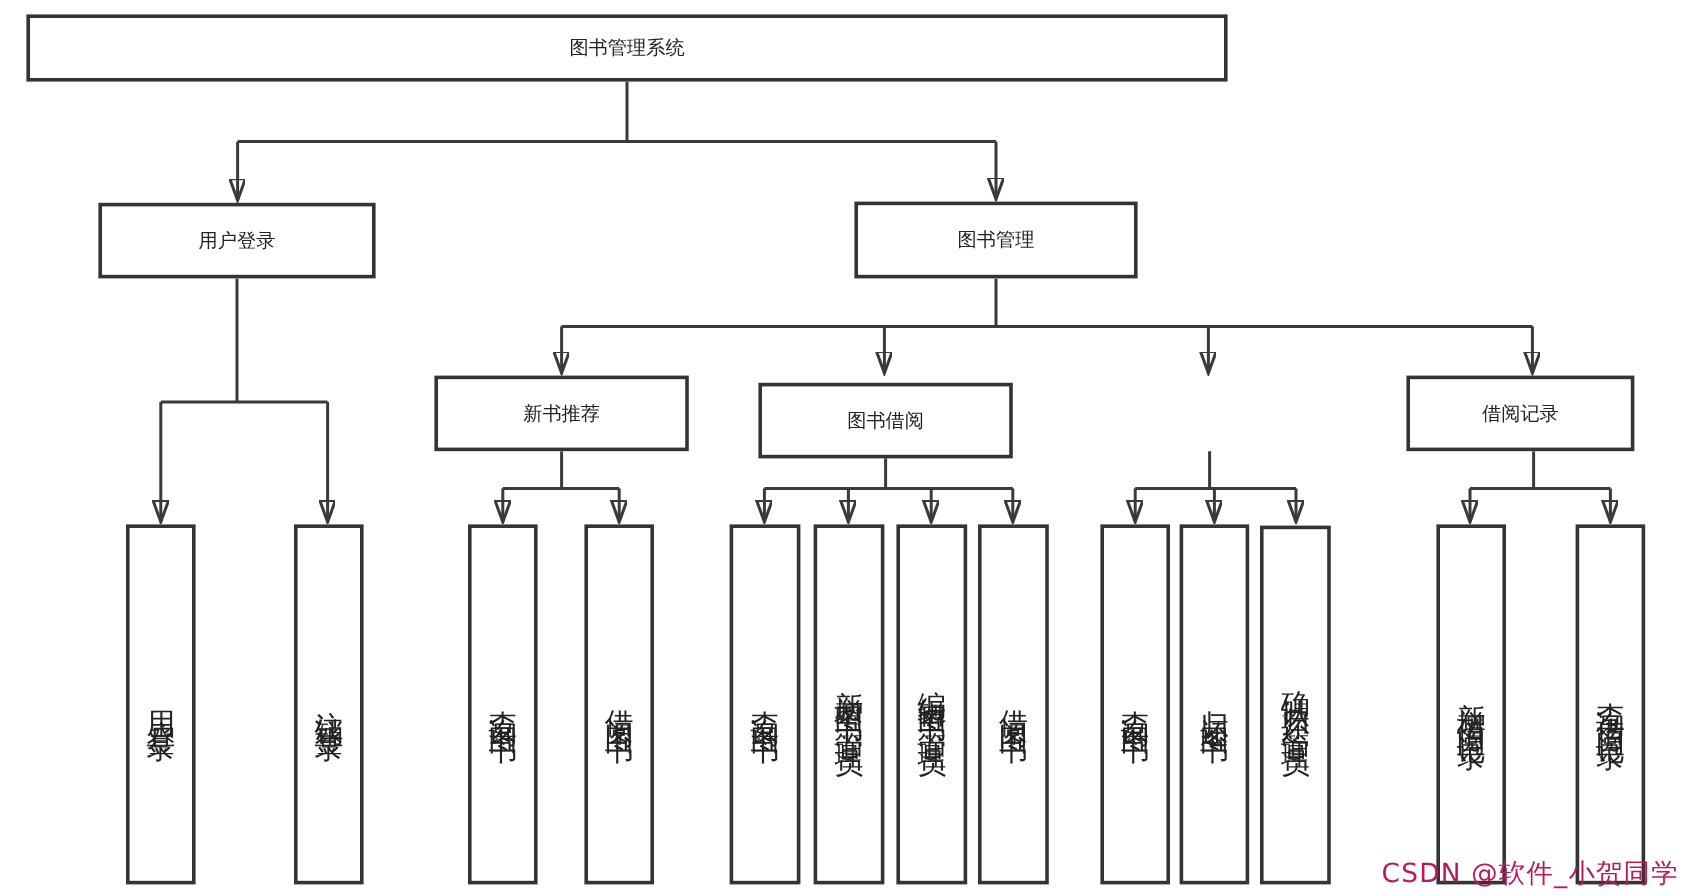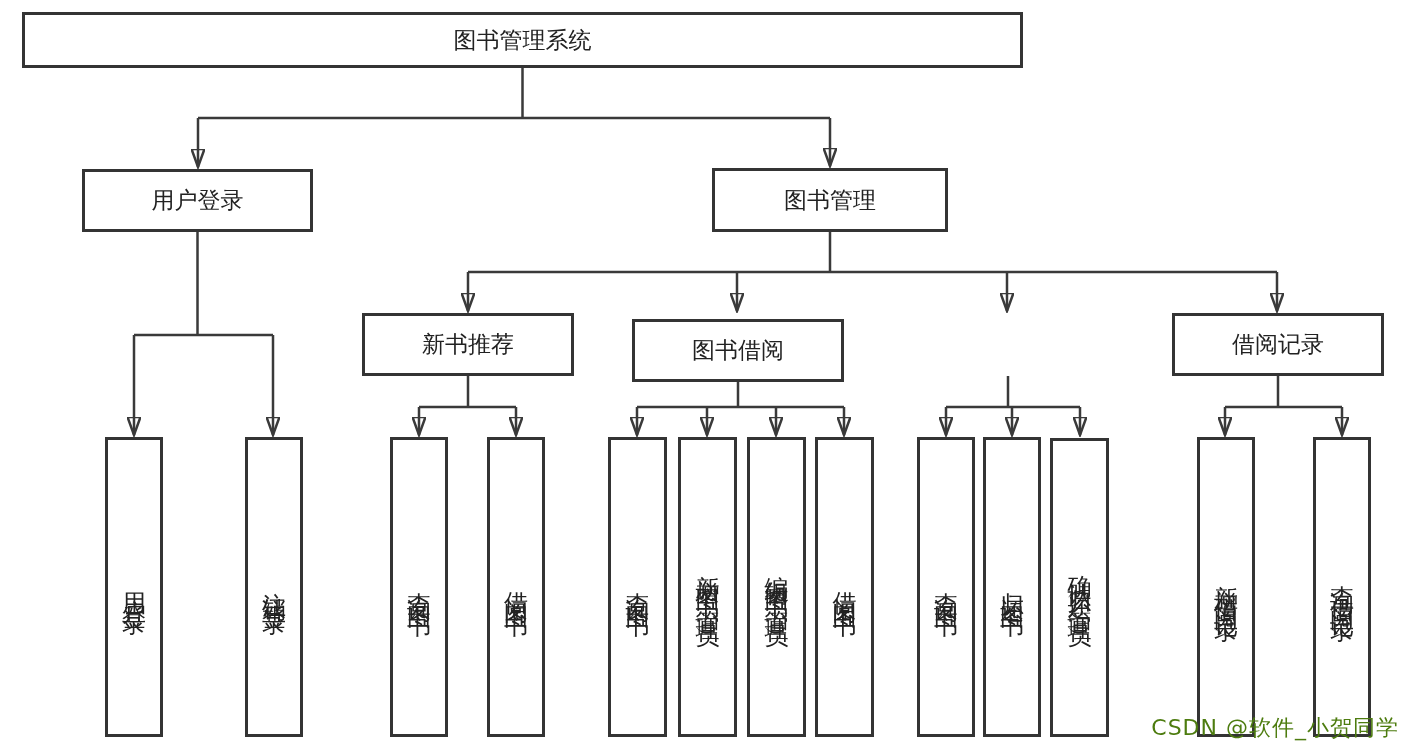--- a/index.html
+++ b/index.html
@@ -3,29 +3,29 @@
 <meta charset="utf-8">
 <style>
   html,body{margin:0;padding:0;background:#ffffff;}
   body{font-family:"DejaVu Sans","Liberation Sans",sans-serif;}
   .canvas{position:relative;width:1405px;height:747px;background:#ffffff;overflow:hidden;}
   .wires{position:absolute;left:0;top:0;width:1405px;height:747px;}
   .wires path, .wires line{stroke:#3a3a3a;stroke-width:2.5;fill:none;}
   .node{
     position:absolute;box-sizing:border-box;background:#ffffff;
     border:3px solid #343434;display:flex;align-items:center;justify-content:center;
-    color:#222222;font-size:23px;line-height:1;white-space:nowrap;
+    color:#222222;font-size:16px;line-height:1;white-space:nowrap;
   }
   .vnode{
     writing-mode:vertical-rl;text-orientation:mixed;
     font-size:24px;letter-spacing:7px;line-height:1;white-space:normal;
   }
   .watermark{
     position:absolute;right:6px;bottom:4px;z-index:5;
-    color:#4d7c0f;font-size:22px;letter-spacing:1px;
+    color:#be185d;font-size:22px;letter-spacing:1px;
   }
 </style>
 </head>
 <body>
 
 <div class="canvas">
 
   <svg class="wires" viewBox="0 0 1405 747" xmlns="http://www.w3.org/2000/svg">
     <defs>
       <marker id="ah" markerUnits="userSpaceOnUse" markerWidth="20" markerHeight="14" refX="18" refY="6.5" orient="auto">
@@ -81,21 +81,21 @@
     </g>
   </svg>
 
   <div class="node" style="left:22px;top:12px;width:1001px;height:56px">图书管理系统</div>
 
   <div class="node" style="left:82px;top:169px;width:231px;height:63px">用户登录</div>
   <div class="node" style="left:362px;top:313px;width:212px;height:63px">新书推荐</div>
 
   <div class="node" style="left:712px;top:168px;width:236px;height:64px">图书管理</div>
   <div class="node" style="left:632px;top:319px;width:212px;height:63px">图书借阅</div>
-  <div class="node" style="left:1172px;top:313px;width:212px;height:63px">借阅记录</div>
+  <div class="node" style="left:1172px;top:313px;width:190px;height:63px">借阅记录</div>
 
   <div class="node vnode" style="left:105px;top:437px;width:58px;height:300px">用户登录</div>
   <div class="node vnode" style="left:245px;top:437px;width:58px;height:300px">注销登录</div>
 
   <div class="node vnode" style="left:390px;top:437px;width:58px;height:300px">查询图书</div>
   <div class="node vnode" style="left:487px;top:437px;width:58px;height:300px">借阅图书</div>
 
   <div class="node vnode" style="left:608px;top:437px;width:59px;height:300px">查询图书</div>
   <div class="node vnode" style="left:678px;top:437px;width:59px;height:300px">新增图书（管理员）</div>
   <div class="node vnode" style="left:747px;top:437px;width:59px;height:300px">编辑图书（管理员）</div>

